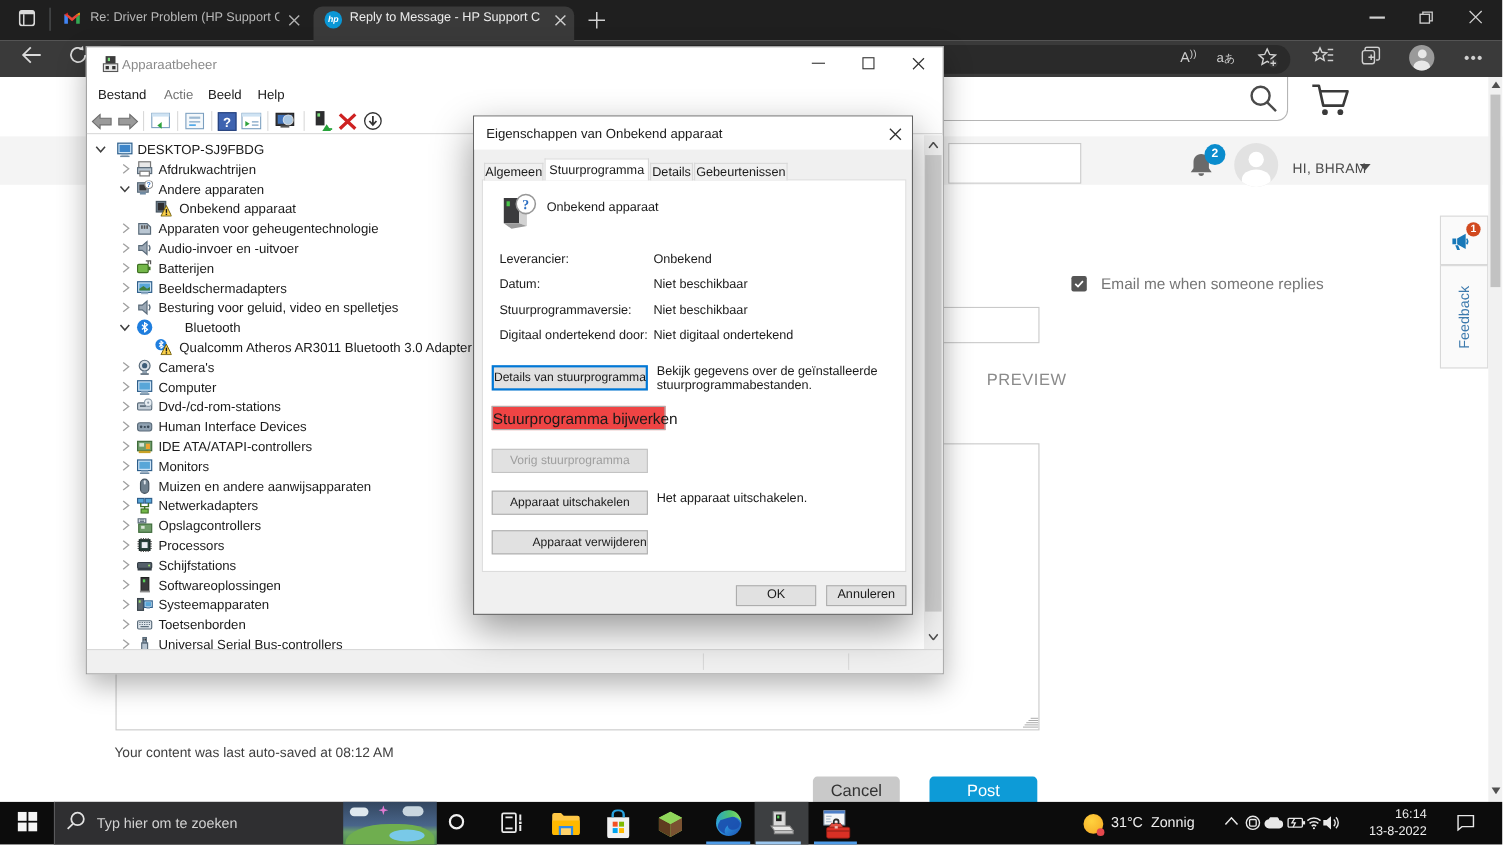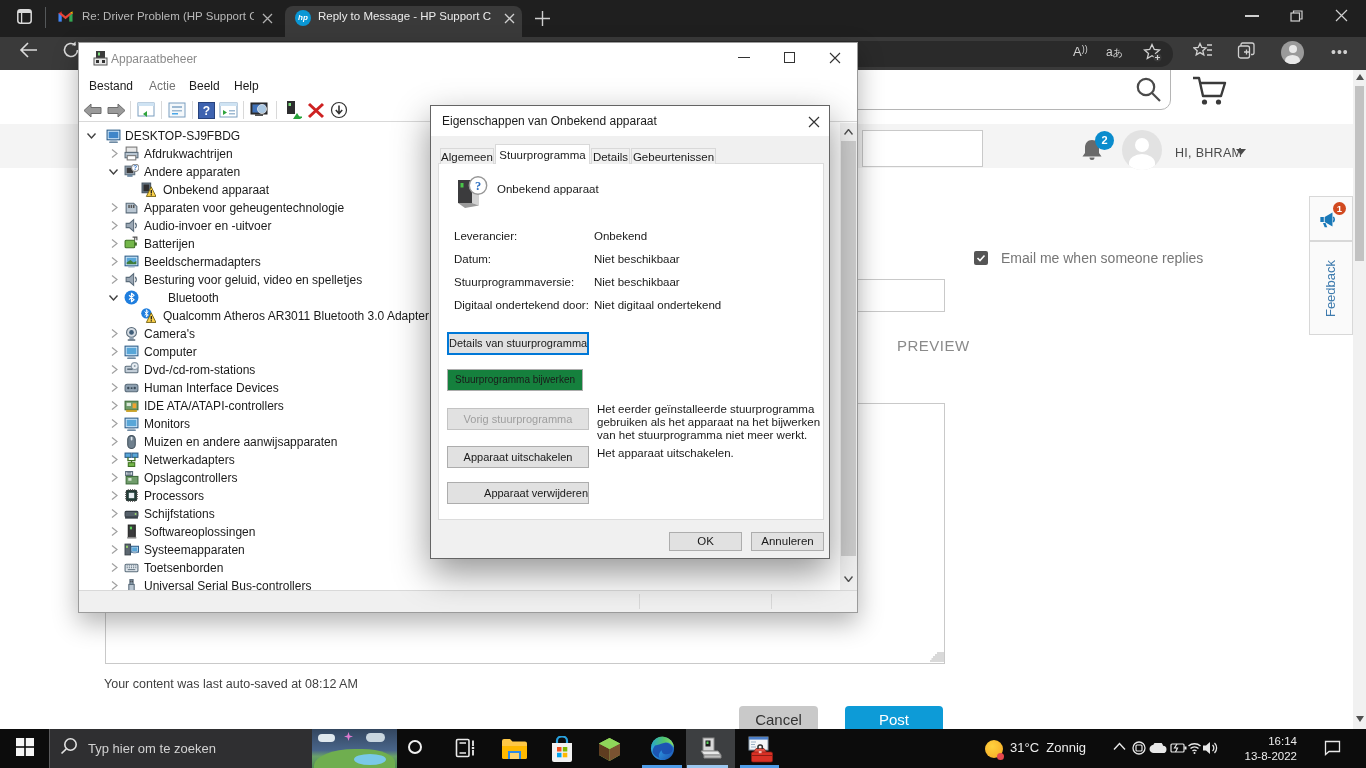--- a/index.html
+++ b/index.html
@@ -516,26 +516,26 @@
     <div class="abs" style="left:23px;top:124px;font-size:11.5px;color:#1a1a1a;">Leverancier:</div>
     <div class="abs" style="left:163px;top:124px;font-size:11.5px;color:#1a1a1a;">Onbekend</div>
     <div class="abs" style="left:23px;top:147px;font-size:11.5px;color:#1a1a1a;">Datum:</div>
     <div class="abs" style="left:163px;top:147px;font-size:11.5px;color:#1a1a1a;">Niet beschikbaar</div>
     <div class="abs" style="left:23px;top:170px;font-size:11.5px;color:#1a1a1a;">Stuurprogrammaversie:</div>
     <div class="abs" style="left:163px;top:170px;font-size:11.5px;color:#1a1a1a;">Niet beschikbaar</div>
     <div class="abs" style="left:23px;top:193px;font-size:11.5px;color:#1a1a1a;">Digitaal ondertekend door:</div>
     <div class="abs" style="left:163px;top:193px;font-size:11.5px;color:#1a1a1a;">Niet digitaal ondertekend</div>
 
     <div class="abs" style="left:16px;top:226px;width:142px;height:23px;background:#e1e1e1;border:2px solid #0078d7;font-size:11px;text-align:center;line-height:19px;color:#1a1a1a;white-space:nowrap;">Details van stuurprogramma</div>
-    <div class="abs" style="left:16px;top:263px;width:136px;height:22px;background:#15803d;border:1px solid #adadad;font-size:10px;text-align:center;line-height:20px;color:#1a1a1a;white-space:nowrap;">Stuurprogramma bijwerken</div>
+    <div class="abs" style="left:16px;top:263px;width:158px;height:22px;background:#ef4444;border:1px solid #adadad;font-size:14px;text-align:center;line-height:20px;color:#1a1a1a;white-space:nowrap;">Stuurprogramma bijwerken</div>
     <div class="abs" style="left:16px;top:302px;width:142px;height:22px;background:#e1e1e1;border:1px solid #c3c3c3;font-size:11px;text-align:center;line-height:20px;color:#9e9e9e;white-space:nowrap;">Vorig stuurprogramma</div>
     <div class="abs" style="left:16px;top:340px;width:142px;height:22px;background:#e1e1e1;border:1px solid #adadad;font-size:11px;text-align:center;line-height:20px;color:#1a1a1a;white-space:nowrap;">Apparaat uitschakelen</div>
     <div class="abs" style="left:16px;top:376px;width:142px;height:22px;background:#e1e1e1;border:1px solid #adadad;font-size:11px;text-align:right;line-height:20px;color:#1a1a1a;white-space:nowrap;">Apparaat verwijderen</div>
 
-    <div class="abs" style="left:166px;top:297px;font-size:11.5px;line-height:13px;color:#1a1a1a;white-space:nowrap;">Het eerder geïnstalleerde stuurprogramma<br>gebruiken als het apparaat na het bijwerken<br>van het stuurprogramma niet meer werkt.</div>
+    <div class="abs" style="left:166px;top:226px;font-size:11.5px;line-height:13px;color:#1a1a1a;white-space:nowrap;">Bekijk gegevens over de geïnstalleerde<br>stuurprogrammabestanden.</div>
     <div class="abs" style="left:166px;top:341px;font-size:11.5px;line-height:13px;color:#1a1a1a;white-space:nowrap;">Het apparaat uitschakelen.</div>
 
     <div class="abs" style="left:238px;top:426px;width:73px;height:19px;background:#e1e1e1;border:1px solid #adadad;font-size:11.5px;text-align:center;line-height:17px;color:#1a1a1a;">OK</div>
     <div class="abs" style="left:320px;top:426px;width:73px;height:19px;background:#e1e1e1;border:1px solid #adadad;font-size:11.5px;text-align:center;line-height:17px;color:#1a1a1a;">Annuleren</div>
   </div>
 
   <div id="taskbar" class="abs" style="left:0;top:729px;width:1366px;height:39px;background:#0c0c0c;">
     <svg class="abs" style="left:16px;top:9px;" width="18" height="18" viewBox="0 0 18 18">
       <rect x="0" y="0" width="8.2" height="8.2" fill="#f5f5f5"></rect>
         <rect x="9.8" y="0" width="8.2" height="8.2" fill="#f5f5f5"></rect>

